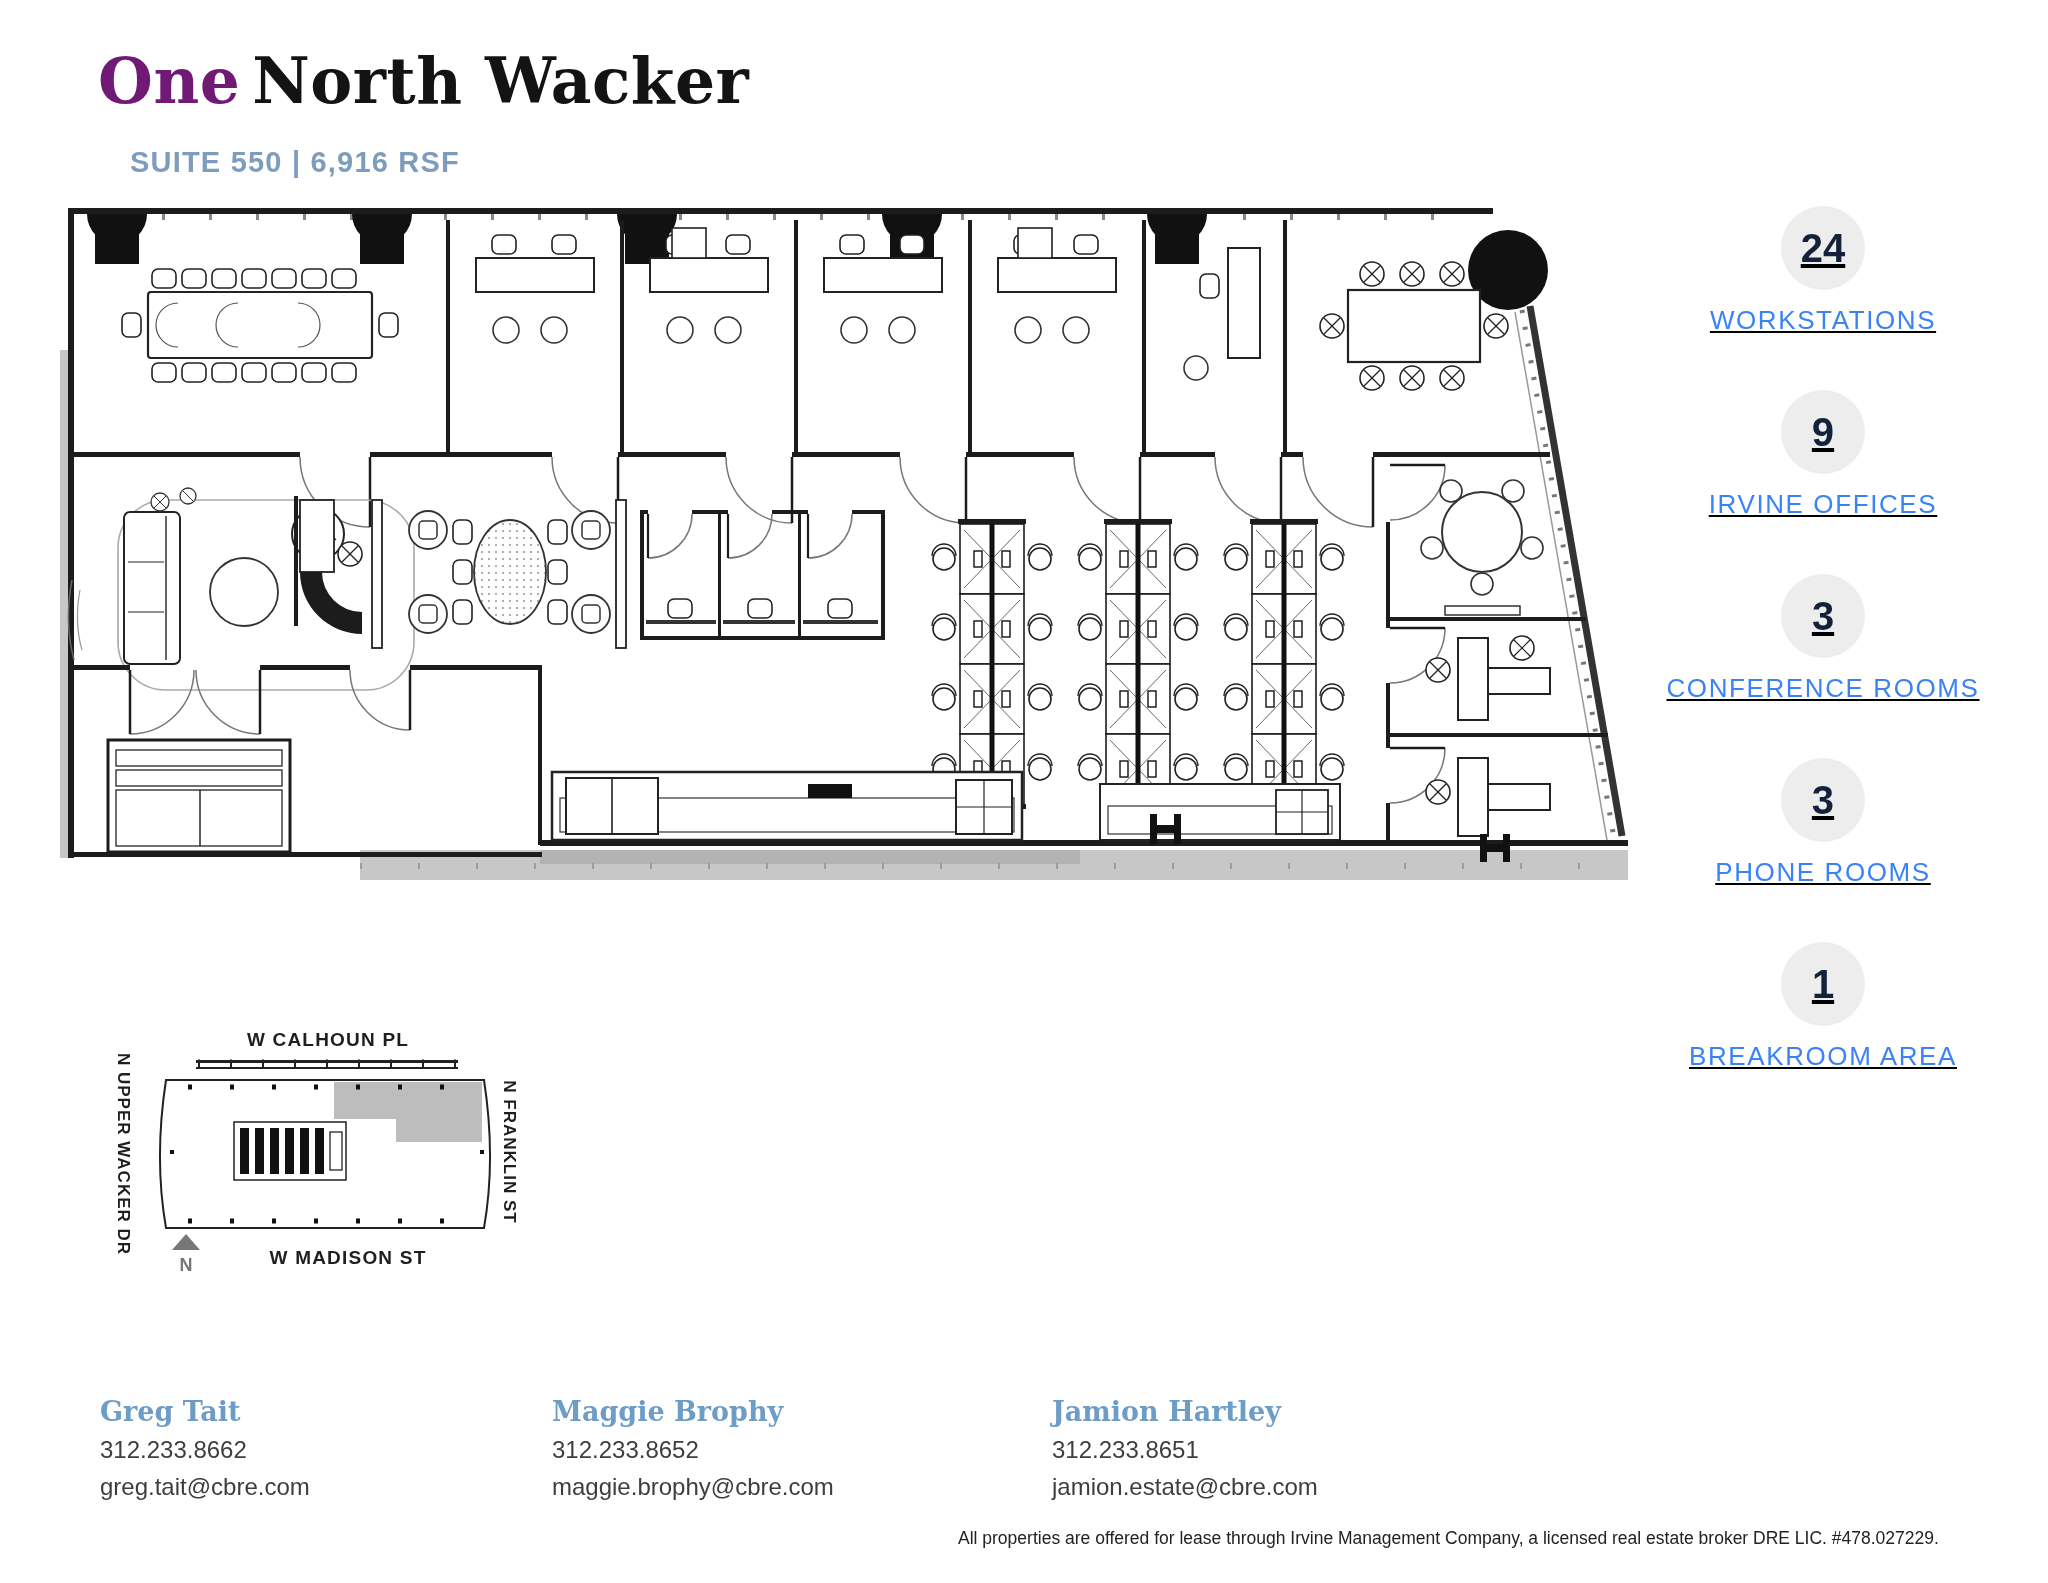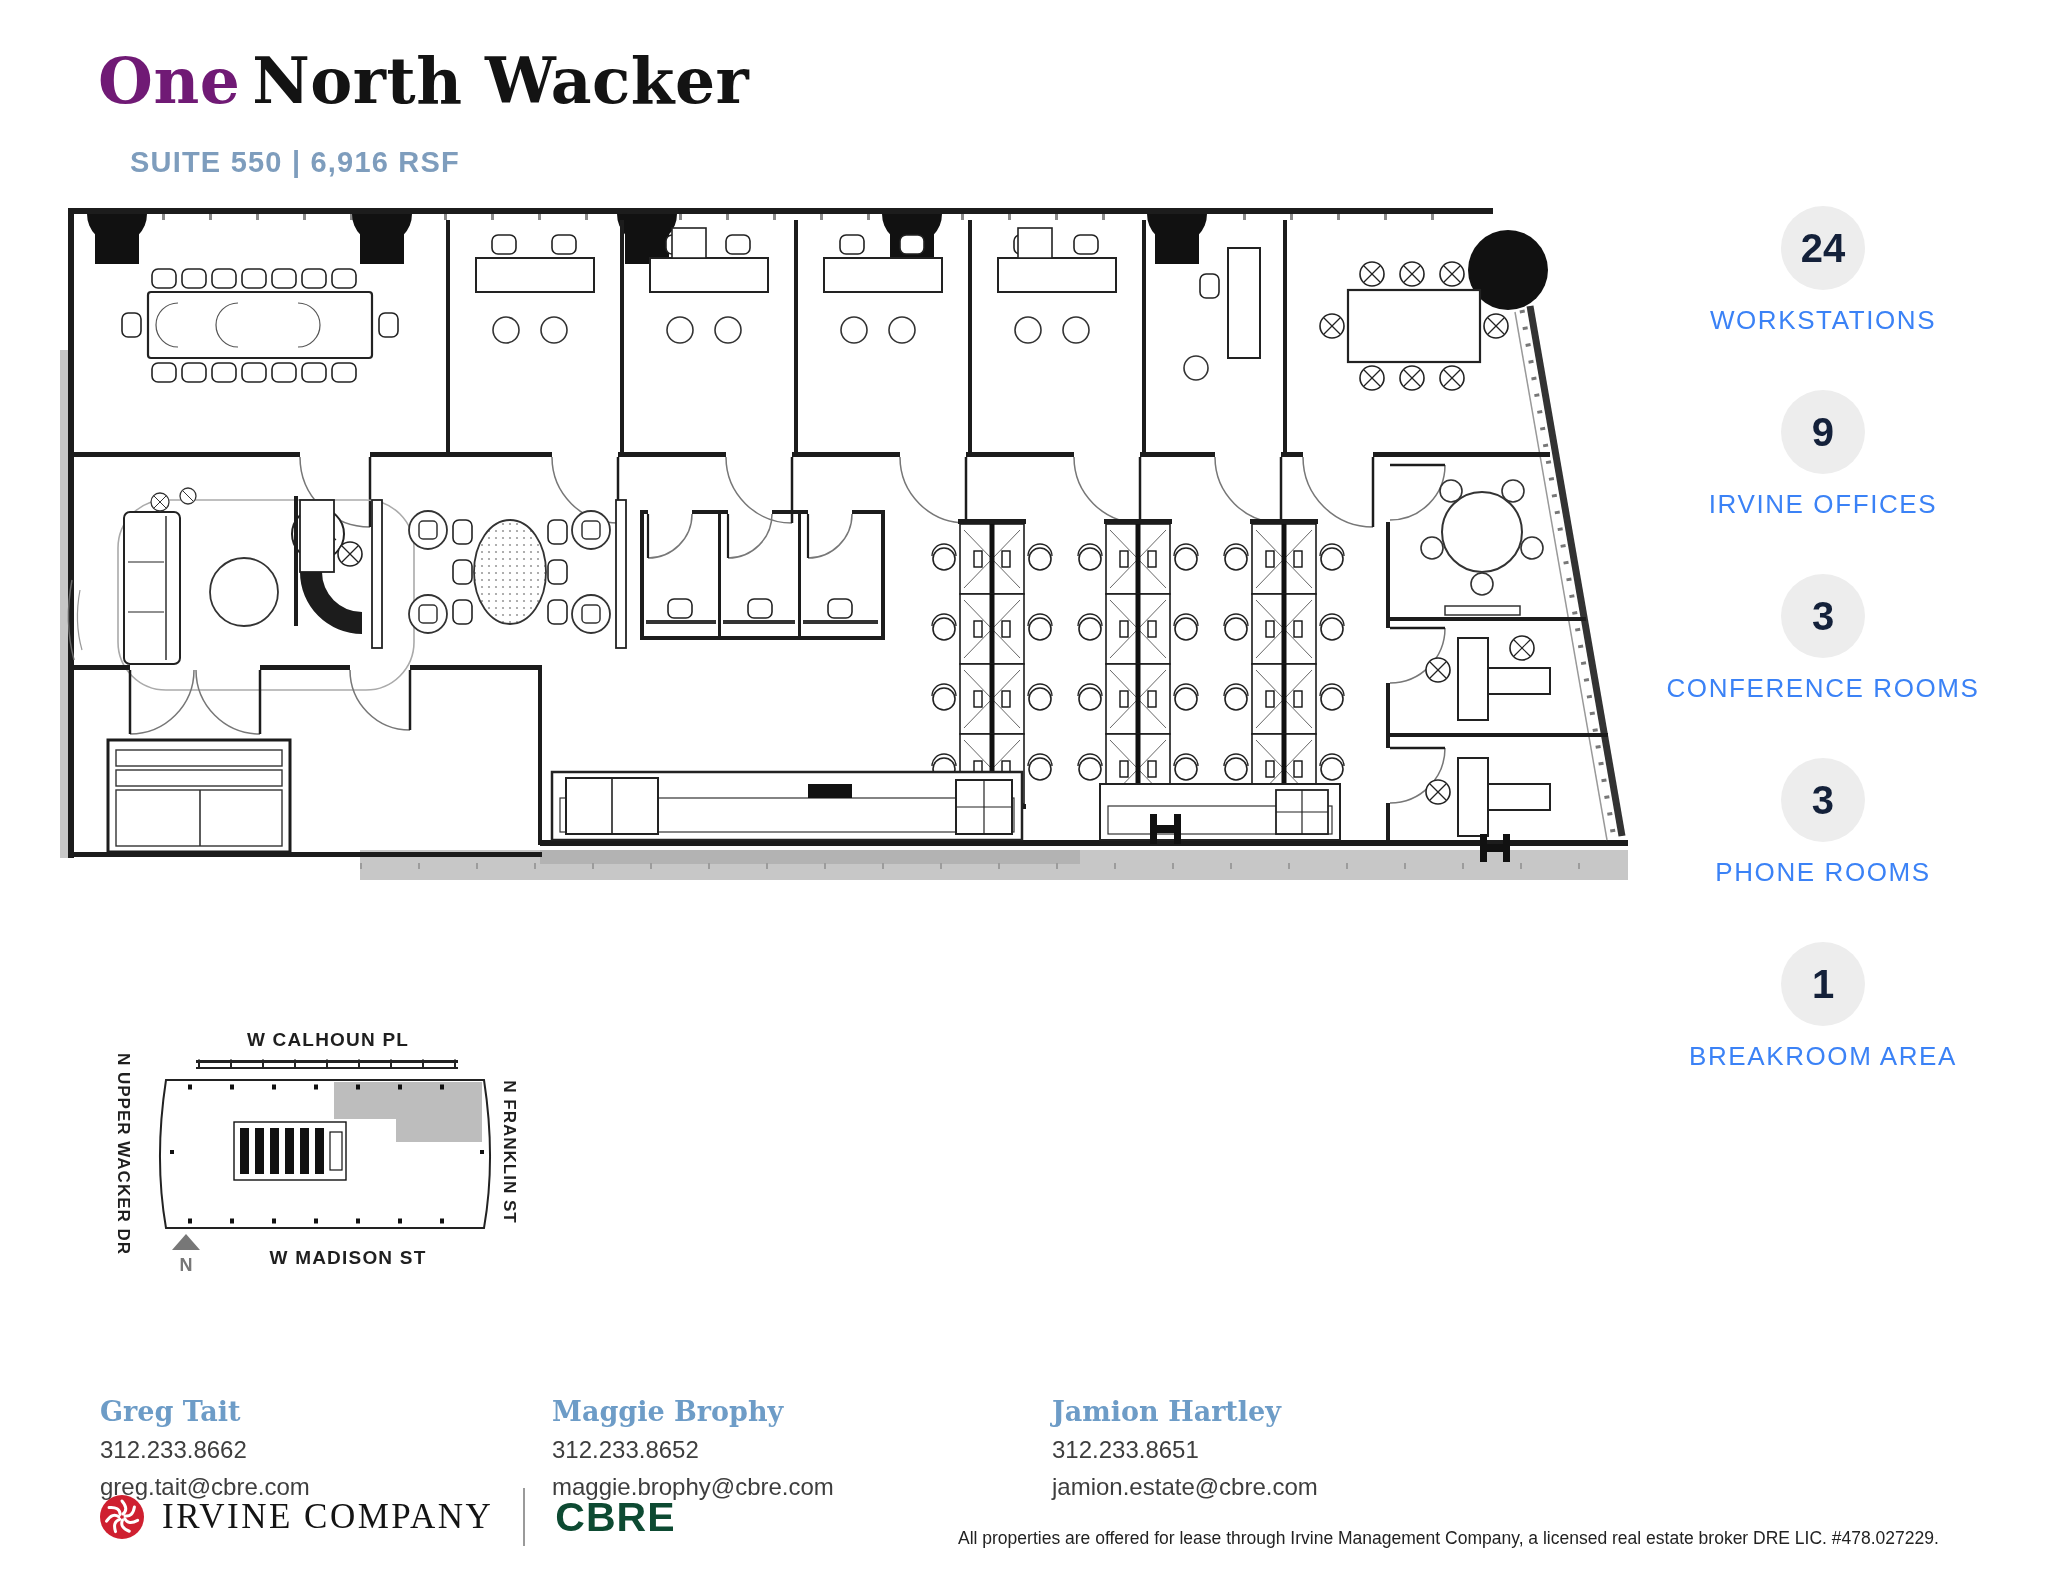--- a/index.html
+++ b/index.html
@@ -9,21 +9,21 @@
   .title{position:absolute;left:98px;top:44px;font-family:"DejaVu Serif",serif;font-weight:700;
          font-size:63px;letter-spacing:0.5px;color:#131313;white-space:nowrap;}
   .title .accent{color:#701a75;margin-right:12px;}
   .subtitle{position:absolute;left:130px;top:146px;font-size:29px;font-weight:700;
             color:#7e9dbd;letter-spacing:1.2px;white-space:nowrap;}
   
   .plan{position:absolute;left:60px;top:200px;width:1570px;height:690px;}
   
   .stats{position:absolute;left:1628px;top:206px;width:390px;display:flex;
          flex-direction:column;align-items:center;}
-  .stat{display:flex;flex-direction:column;align-items:center;margin-bottom:54px;}
+  .stat{display:flex;flex-direction:column;align-items:center;margin-bottom:54px;text-decoration:underline;}
   .stat-circle{width:84px;height:84px;border-radius:50%;background:#ededed;display:flex;
                align-items:center;justify-content:center;font-size:40px;font-weight:700;color:#14213a;}
   .stat-label{margin-top:15px;font-size:26px;color:#3b82f6;letter-spacing:1.6px;
               white-space:nowrap;}
   
   .map{position:absolute;left:96px;top:1022px;width:440px;height:272px;}
   
   .contacts{position:absolute;left:100px;top:1396px;display:flex;}
   .contact{width:452px;}
   .contact.wide{width:500px;}
@@ -423,32 +423,15 @@
       <div class="contact-line">312.233.8652</div>
       <div class="contact-line">maggie.brophy@cbre.com</div>
     </div>
     <div class="contact">
       <div class="contact-name">Jamion Hartley</div>
       <div class="contact-line">312.233.8651</div>
       <div class="contact-line">jamion.estate@cbre.com</div>
     </div>
   </div>
 
-  <div class="footer-left">
-    <svg width="48" height="48" viewBox="-24 -24 48 48">
-      <circle r="22" fill="#cf2030"></circle>
-      <g stroke="#fff" stroke-width="3" fill="none" stroke-linecap="round">
-        <path d="M 0 -16 Q 7 -8 1 -3" transform="rotate(0)"></path>
-        <path d="M 0 -16 Q 7 -8 1 -3" transform="rotate(51)"></path>
-        <path d="M 0 -16 Q 7 -8 1 -3" transform="rotate(102)"></path>
-        <path d="M 0 -16 Q 7 -8 1 -3" transform="rotate(153)"></path>
-        <path d="M 0 -16 Q 7 -8 1 -3" transform="rotate(204)"></path>
-        <path d="M 0 -16 Q 7 -8 1 -3" transform="rotate(255)"></path>
-        <path d="M 0 -16 Q 7 -8 1 -3" transform="rotate(306)"></path>
-      </g>
-    </svg>
-    <div class="irvine-text">IRVINE COMPANY</div>
-    <div class="footer-divider"></div>
-    <div class="cbre-text">CBRE</div>
-  </div>
   <div class="disclaimer">All properties are offered for lease through Irvine Management Company, a licensed real estate broker DRE LIC. #478.027229.</div>
 
 </div>
 
 </body></html>

